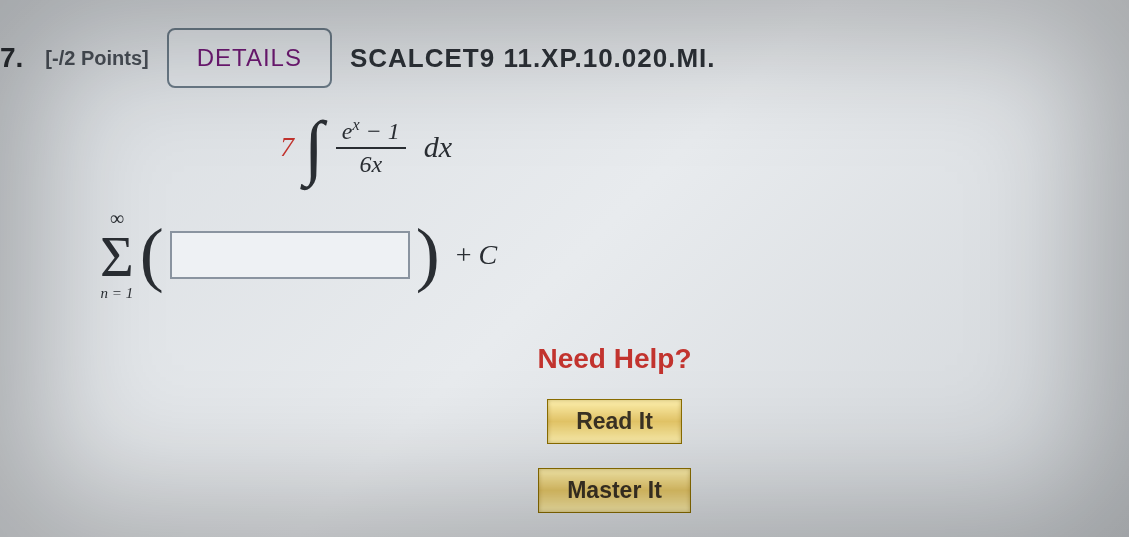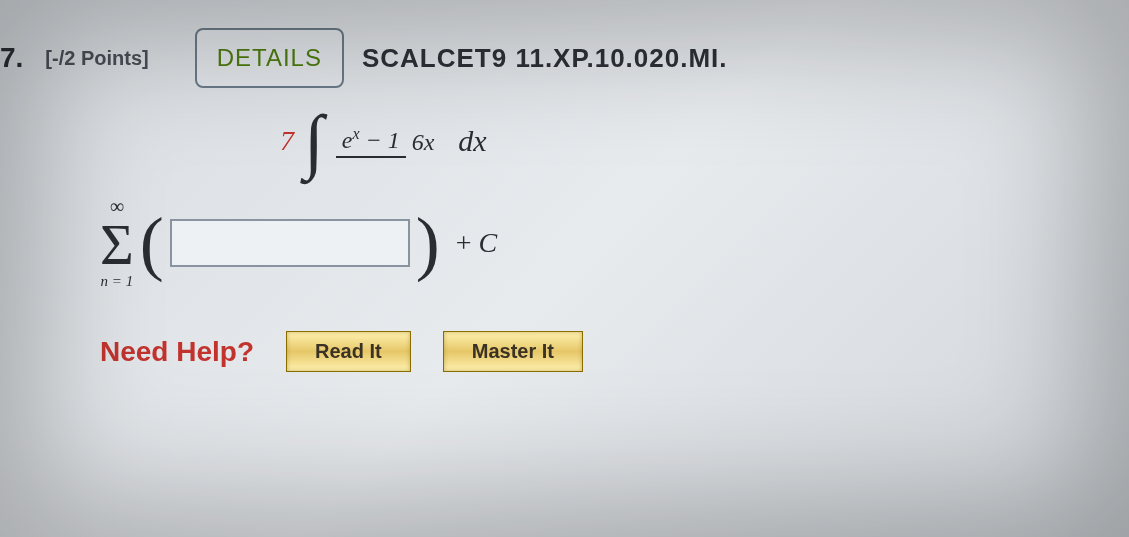--- a/index.html
+++ b/index.html
@@ -28,28 +28,27 @@
     }
     .points {
       font-size: 20px;
       font-weight: bold;
       color: #4a5058;
     }
     .hdr-btn {
       border: 2px solid #6b7b88;
       border-radius: 8px;
       background: rgba(230,234,238,0.5);
-      color: #4d7c0f;
+      color: #701a75;
       font-size: 24px;
       font-weight: 500;
-      padding: 14px 20px;
+      padding: 14px 28px;
       letter-spacing: 1px;
       cursor: pointer;
       font-family: inherit;
-      margin-left: 28px;
     }
     .source {
       font-size: 26px;
       font-weight: bold;
       color: #2d3238;
       letter-spacing: 1px;
     }
     .prompt {
       margin: 40px 0 0 80px;
       font-size: 26px;
@@ -70,21 +69,21 @@
     }
     .int-sign {
       font-family: 'Times New Roman', serif;
       font-size: 72px;
       font-weight: 300;
       color: #2a2e33;
       line-height: 0.7;
     }
     .frac {
       display: inline-flex;
-      flex-direction: row;
+      flex-direction: column;
       align-items: center;
       font-family: 'Times New Roman', serif;
       font-style: italic;
       font-size: 24px;
       color: #2a2e33;
       margin: 0 8px;
     }
     .frac .num { padding: 0 6px 2px 6px; border-bottom: 2px solid #2a2e33; }
     .frac .den { padding: 2px 6px 0 6px; }
     .frac sup { font-size: 16px; font-style: italic; }
@@ -132,33 +131,34 @@
       font-family: 'Times New Roman', serif;
       font-size: 28px;
       color: #2a2e33;
       margin-left: 10px;
     }
     .plus-c .C { font-style: italic; }
     .help-row {
       margin: 42px 0 0 100px;
       display: flex;
       align-items: center;
-      gap: 32px;
+      gap: 24px;
+      flex-direction: column;
     }
     .need-help {
       font-size: 28px;
       font-weight: bold;
       color: #c2332e;
     }
     .help-btn {
       border: 1px solid #8a6d00;
       background: linear-gradient(#fff2b0, #e6c768, #fff2b0);
       color: #3a3224;
       font-weight: bold;
-      font-size: 20px;
+      font-size: 23px;
       padding: 8px 28px;
       cursor: pointer;
       font-family: inherit;
       box-shadow: inset 0 0 4px rgba(120,90,0,0.4);
     }
     .vignette {
       position: absolute;
       inset: 0;
       pointer-events: none;
       box-shadow: inset 0 0 120px 40px rgba(0,0,0,0.25);

